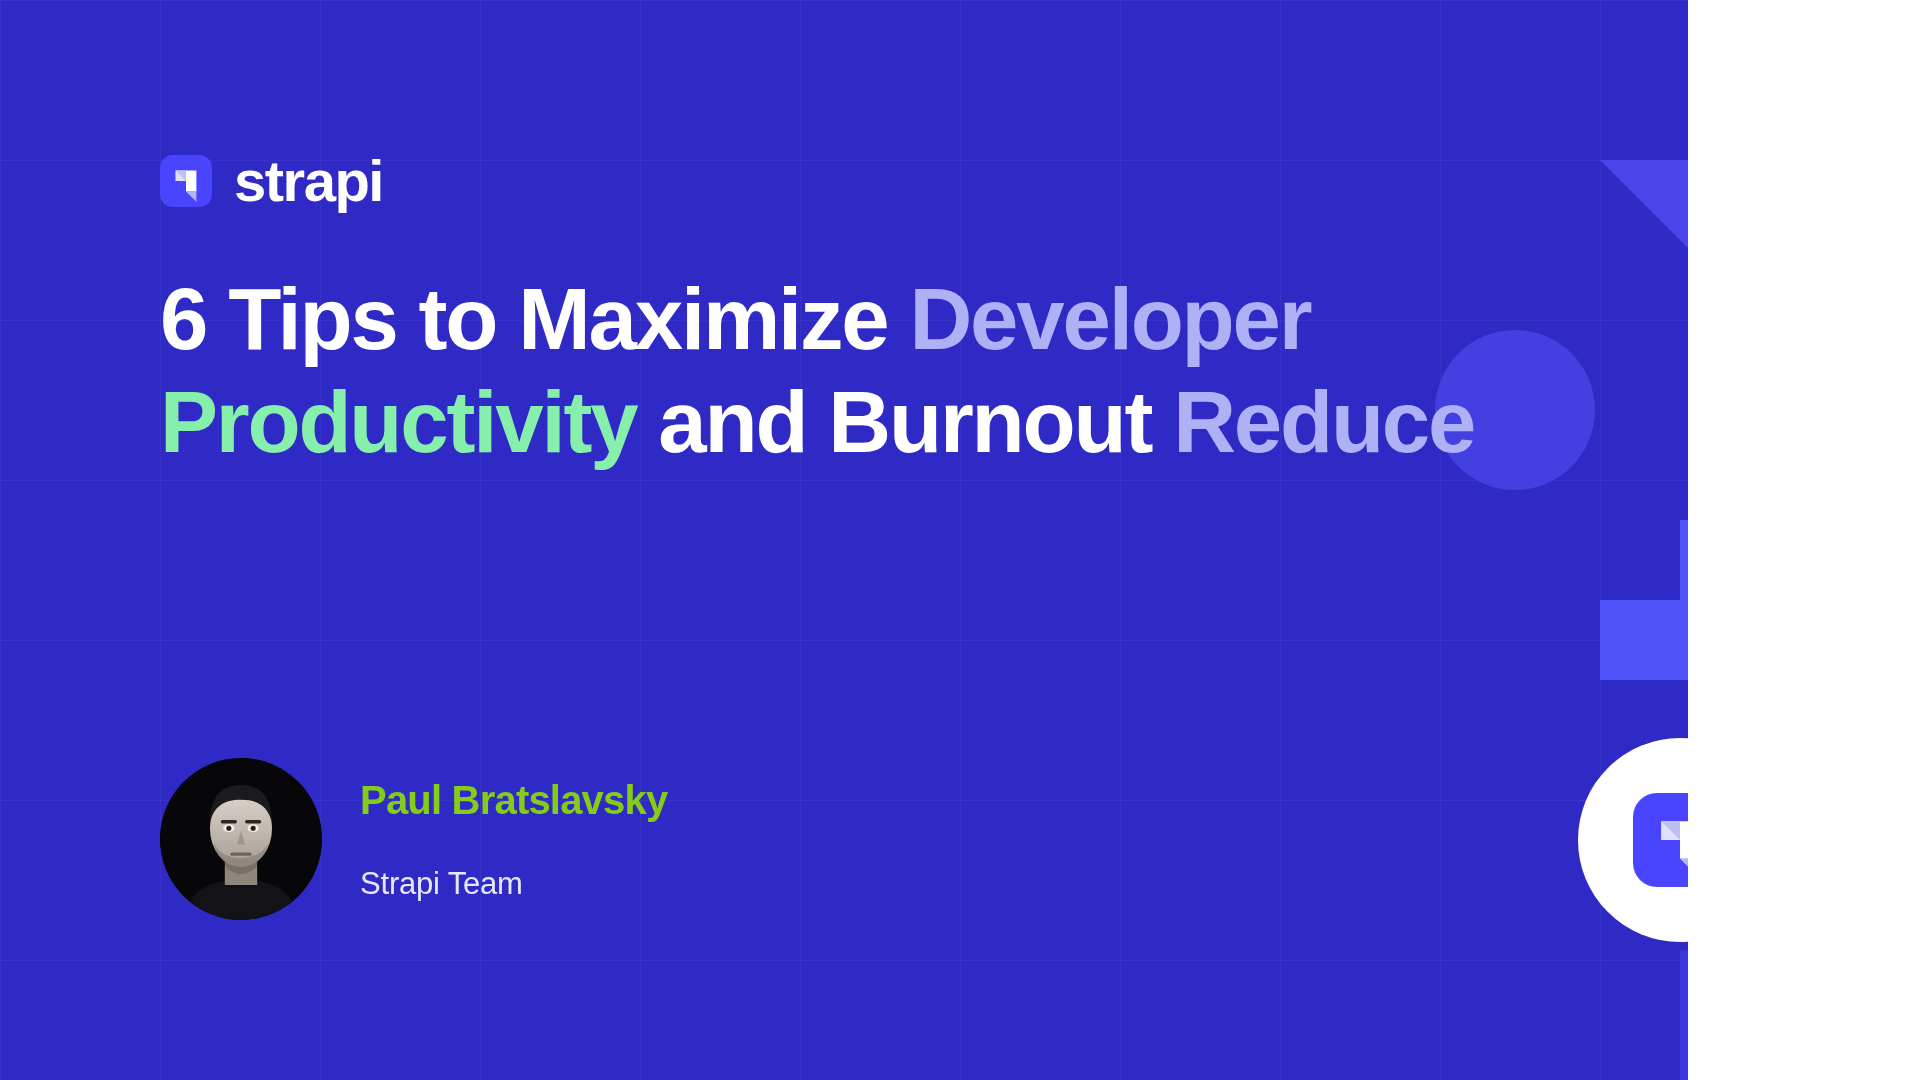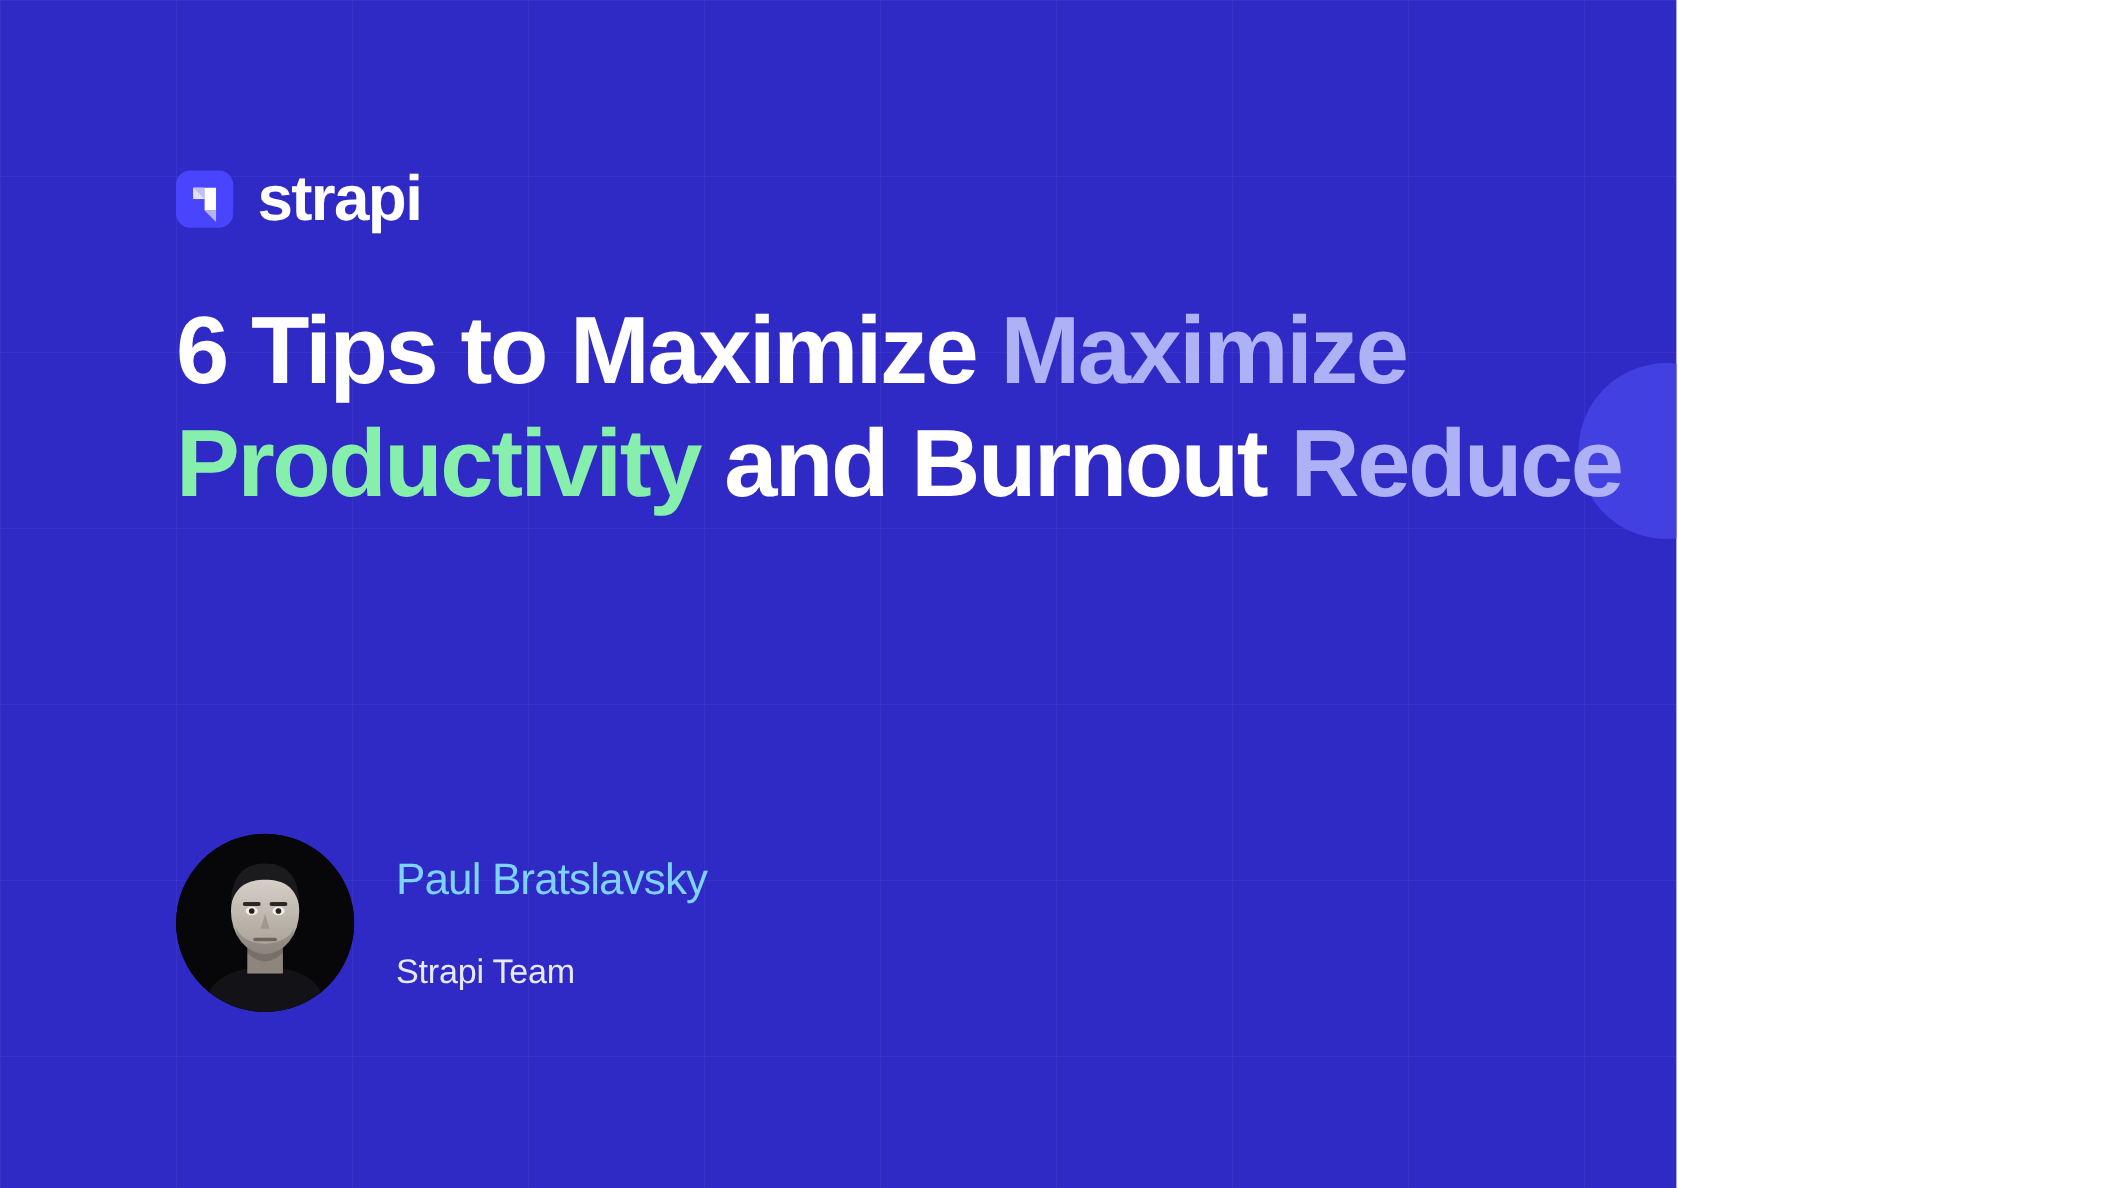--- a/index.html
+++ b/index.html
@@ -1,21 +1,21 @@
 <!DOCTYPE html>
 <html><head>
 <meta charset="utf-8">
 <style>
   * { margin:0; padding:0; box-sizing:border-box; }
   html, body {
     width:1920px; height:1080px; overflow:hidden;
     font-family:"Liberation Sans", sans-serif;
   }
   #stage {
-    position:relative; width:1524px; height:1080px;
+    position:relative; width:1688px; height:1080px;
     background:#2f2ac6;
     overflow:hidden;
     padding-left:12px;
   }
 
   
   #grid {
     position:absolute; inset:0;
     background-image:
       linear-gradient(to right, rgba(255,255,255,0.045) 1px, transparent 1px),
@@ -71,21 +71,21 @@
     display:flex; align-items:center; gap:38px;
   }
   #avatar {
     width:162px; height:162px; border-radius:50%;
     overflow:hidden; background:#060608; flex:none;
     position:relative;
   }
   #avatar svg { display:block; width:100%; height:100%; }
   #author-text { display:flex; flex-direction:column; gap:14px; }
   #author-name {
-    color:#7dd3fc; font-size:40px; font-weight:normal;
+    color:#84cc16; font-size:40px; font-weight:bold;
     letter-spacing:-0.8px; line-height:1;
   }
   #author-role {
     color:#e7e8fb; font-size:31px; font-weight:normal;
     letter-spacing:-0.2px; line-height:1;margin-top:34px;
   }
 
   
   #badge {
     position:absolute; left:1578px; top:738px;
@@ -118,21 +118,21 @@
         <path d="M30 30 H70 V70 H50 V50 H30 Z" fill="#ffffff"></path>
         <path d="M30 30 H50 V50 Z" fill="#b3b5f0"></path>
         <path d="M50 70 H70 V90 Z" fill="#b3b5f0"></path>
         <rect x="30" y="30" width="20" height="20" fill="#c7c8f3" opacity="0.55"></rect>
       </svg>
     </span>
     <span id="wordmark">strapi</span>
   </div>
 
   <h1 id="title" style="color: rgb(255, 255, 255);">
-      <div><span>6 Tips to Maximize </span><span class="accent" style="color: rgb(174, 177, 246);">Maximize</span></div>
+      <div><span>6 Tips to Maximize </span><span class="accent" style="color: rgb(174, 177, 246);">Developer</span></div>
       <div><span class="accent" style="color: #86efac;">Productivity </span><span>and Burnout </span><span class="accent" style="color: rgb(174, 177, 246);">Reduce</span></div>
     </h1>
 
   <div id="author">
     <div id="avatar">
       <svg viewBox="0 0 120 120" aria-hidden="true">
         <defs>
           <clipPath id="avclip">
               <circle cx="60" cy="60" r="60"></circle>
             </clipPath>

